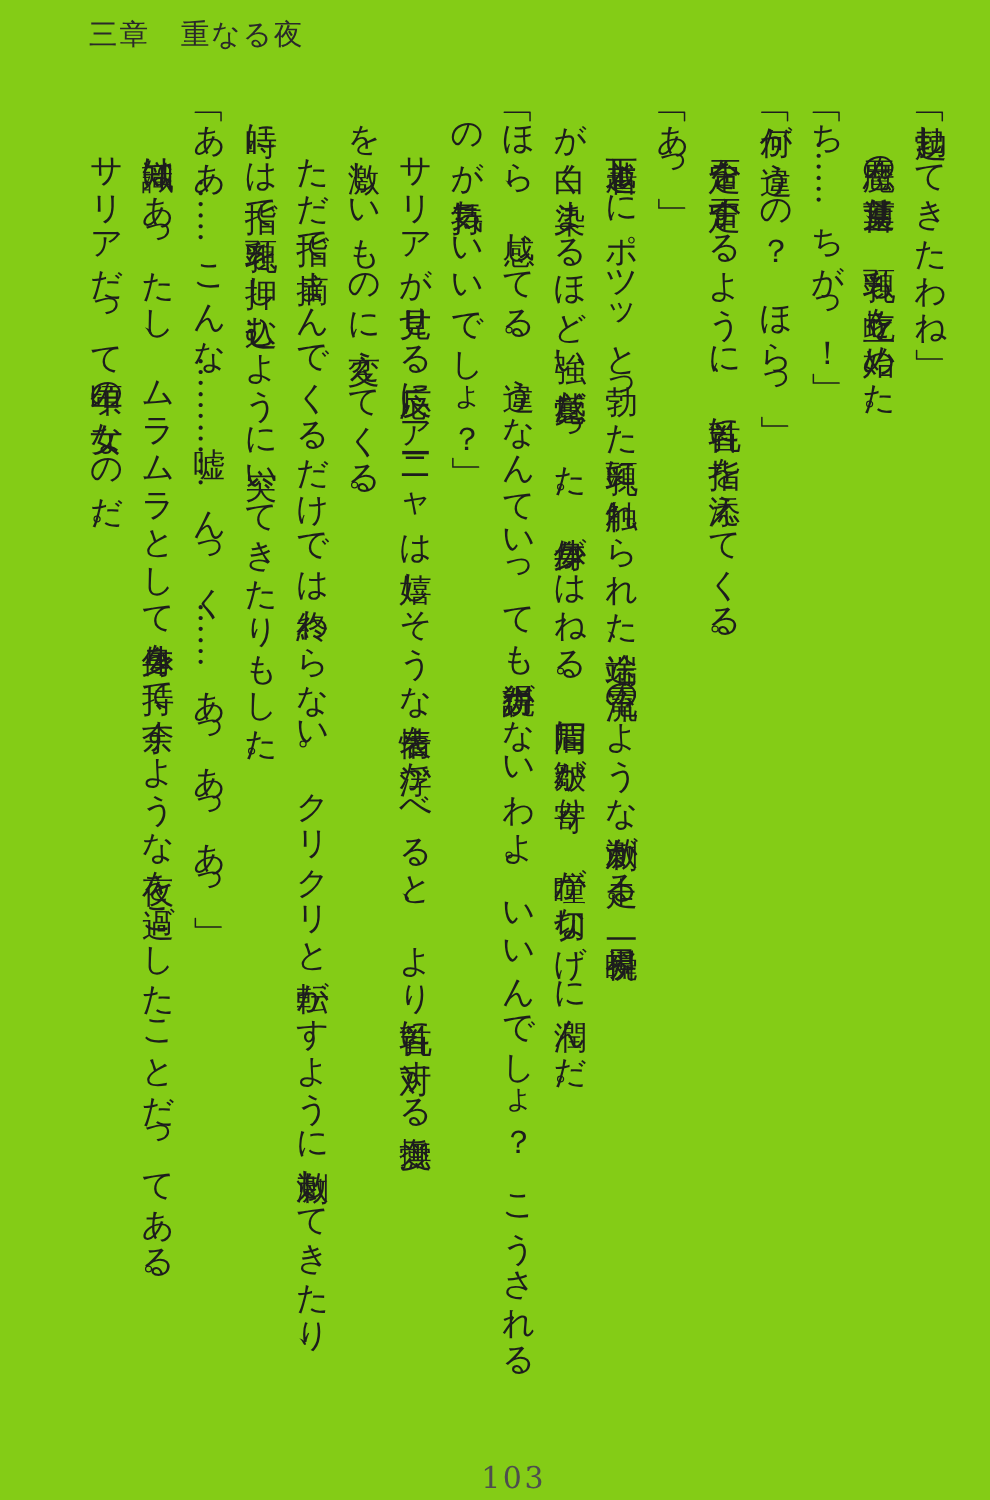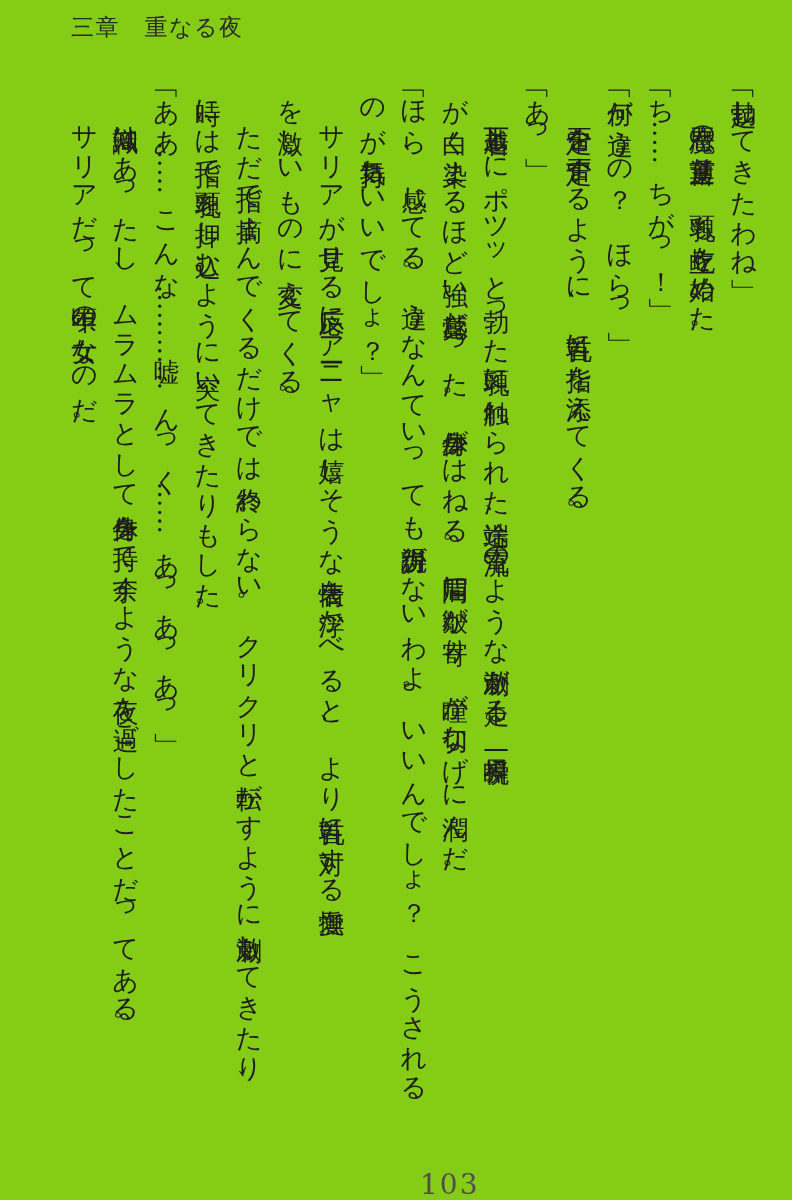--- a/index.html
+++ b/index.html
@@ -41,22 +41,22 @@
     margin: 0;
     padding: 0;
     white-space: nowrap; 
   }
   .text-block p.col.indent {
     text-indent: 1em; 
   }
   .page-number {
     position: absolute;
     top: 1168px;
-    left: 420px;
-    font-size: 28px;
+    left: 385px;
+    font-size: 24px;
     letter-spacing: 2px;
     color: #4e4e4e;
   }
 </style>
 </head>
 <body>
 
 <div class="page">
 
   <div class="running-head">三章　重なる夜</div>

